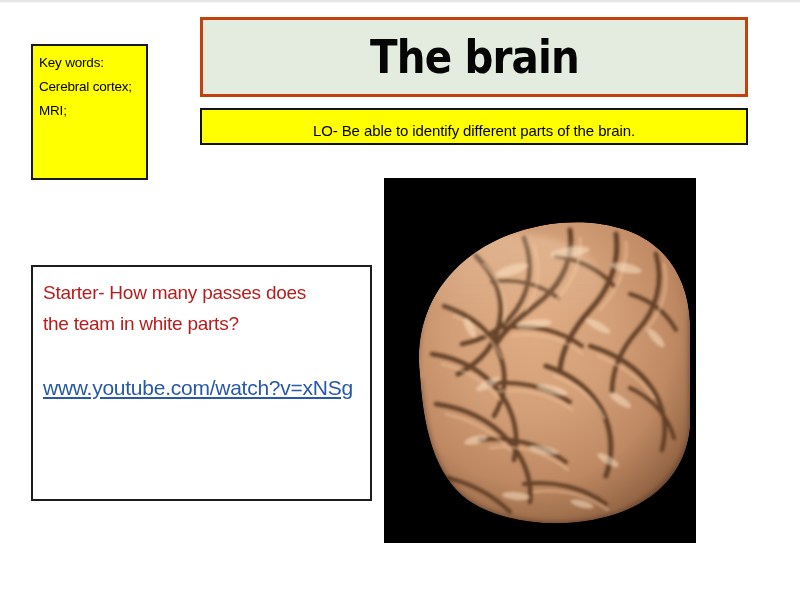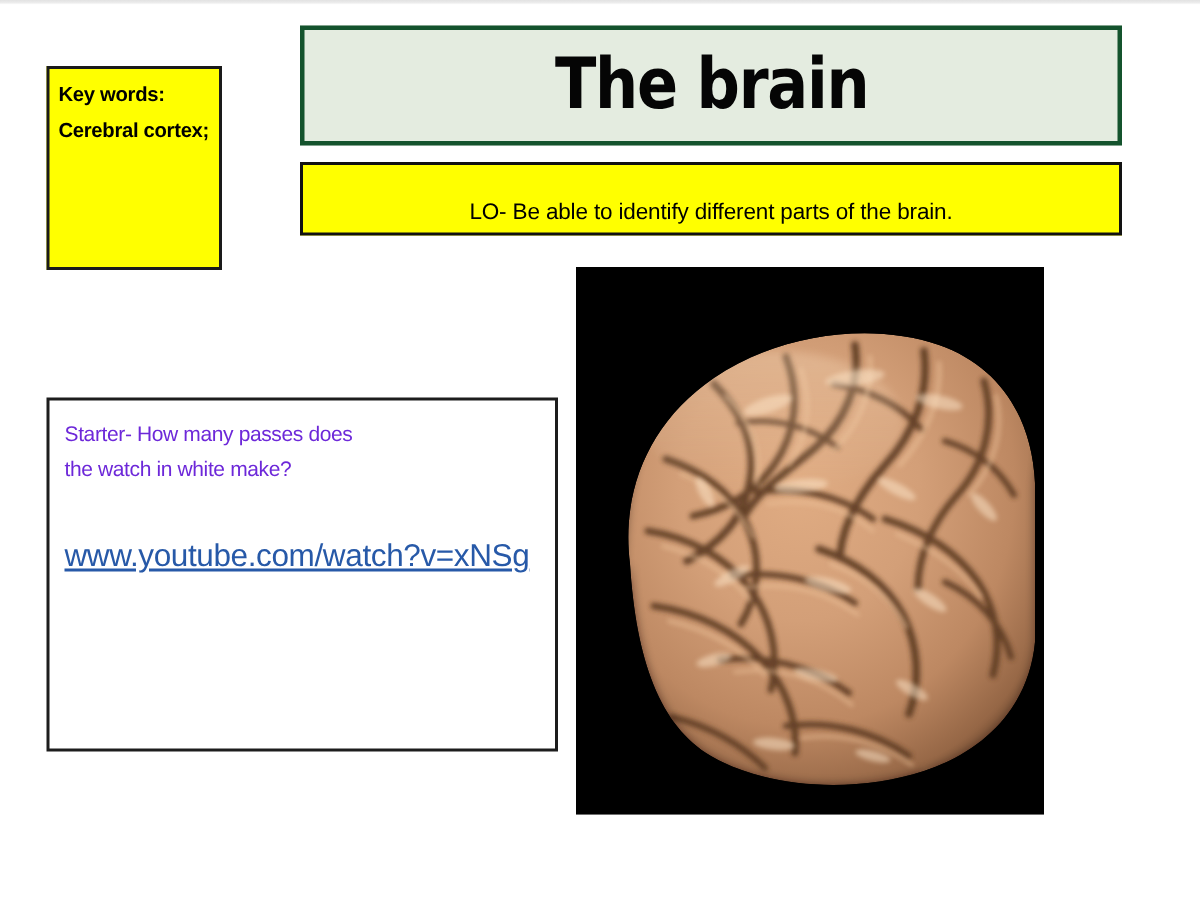--- a/index.html
+++ b/index.html
@@ -37,32 +37,32 @@
     width: 117px; height: 136px;
     background: #ffff00;
     border: 2px solid #1a1a1a;
     box-sizing: border-box;
     padding: 5px 0 0 6px;
   }
   #keywords-box .kw-line {
     font-size: 13.5px;
     line-height: 1.78;
     color: #000000;
-    font-weight: 700;
+    font-weight: 400;
     letter-spacing: -0.2px;
     white-space: nowrap;
   }
 
   
   #title-box {
     position: absolute;
     left: 200px; top: 17px;
     width: 548px; height: 80px;
     background: #e4ece0;
-    border: 3px solid #14532d;
+    border: 3px solid #c2410c;
     box-sizing: border-box;
     display: flex;
     align-items: center;
     justify-content: center;
   }
   #title-text {
     font-family: "DejaVu Sans", sans-serif;
     font-size: 47px;
     font-weight: 700;
     color: #050505;
@@ -70,51 +70,51 @@
     transform: scaleX(0.86);
     transform-origin: center center;
     line-height: 1;
     margin-top: -2px;
   }
 
   
   #lo-box {
     position: absolute;
     left: 200px; top: 108px;
-    width: 548px; height: 49px;
+    width: 548px; height: 37px;
     background: #ffff00;
     border: 2px solid #121212;
     box-sizing: border-box;
     display: flex;
     align-items: flex-start;
     justify-content: center;
-    padding-top: 23px;
+    padding-top: 12px;
   }
   #lo-text {
     font-size: 15px;
     color: #000000;
     letter-spacing: -0.1px;
     white-space: nowrap;
     line-height: 1.2;
   }
 
   
   #starter-box {
     position: absolute;
     left: 31px; top: 265px;
     width: 341px; height: 236px;
     background: #ffffff;
     border: 2px solid #1d1d1d;
     box-sizing: border-box;
     padding: 11px 10px 0 10px;
   }
   #starter-box .starter-line {
-    font-size: 14px;
+    font-size: 19px;
     line-height: 1.62;
-    color: #6d28d9;
+    color: #b91c1c;
     letter-spacing: -0.25px;
     white-space: nowrap;
   }
   #starter-gap { height: 30px; }
   #starter-box .link-line {
     font-size: 21px;
     line-height: 1.72;
     color: #2759a8;
     text-decoration: underline;
     letter-spacing: -0.25px;
@@ -137,33 +137,34 @@
 </head>
 <body>
 
 <div id="slide">
 
   <div id="top-strip"></div>
 
   <div id="keywords-box">
     <div class="kw-line">Key words:</div>
     <div class="kw-line">Cerebral cortex;</div>
+    <div class="kw-line">MRI;</div>
   </div>
 
   <div id="title-box">
     <div id="title-text">The brain</div>
   </div>
 
   <div id="lo-box">
     <div id="lo-text">LO- Be able to identify different parts of the brain.</div>
   </div>
 
   <div id="starter-box">
     <div class="starter-line">Starter- How many passes does</div>
-    <div class="starter-line">the watch in white make?</div>
+    <div class="starter-line">the team in white parts?</div>
     <div id="starter-gap"></div>
     <span class="link-line">www.youtube.com/watch?v=xNSg</span>
   </div>
 
   <div id="brain-photo">
     <svg width="312" height="365" viewBox="0 0 312 365" xmlns="http://www.w3.org/2000/svg">
       <defs>
         <radialGradient id="bodyGrad" cx="42%" cy="34%" r="78%">
           <stop offset="0%" stop-color="#e0ac83"></stop>
           <stop offset="38%" stop-color="#d39f78"></stop>

